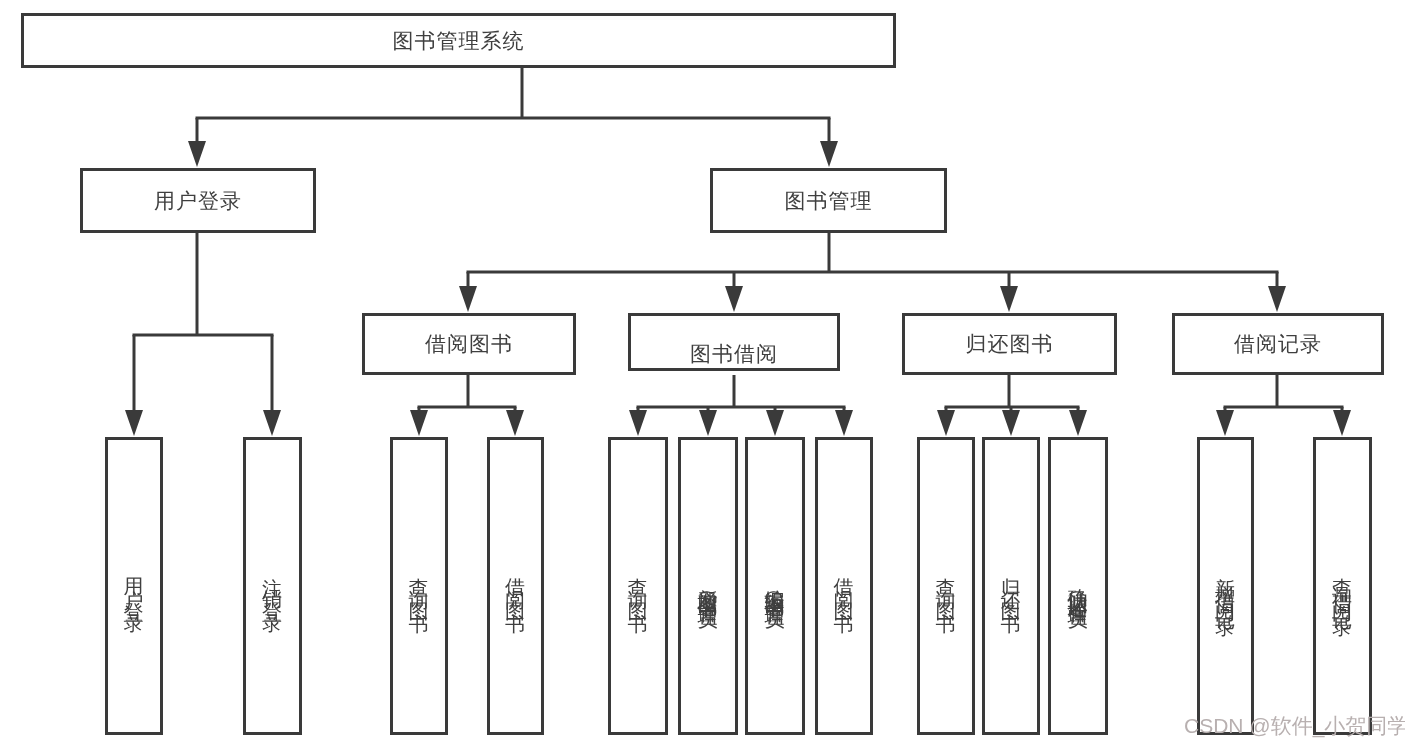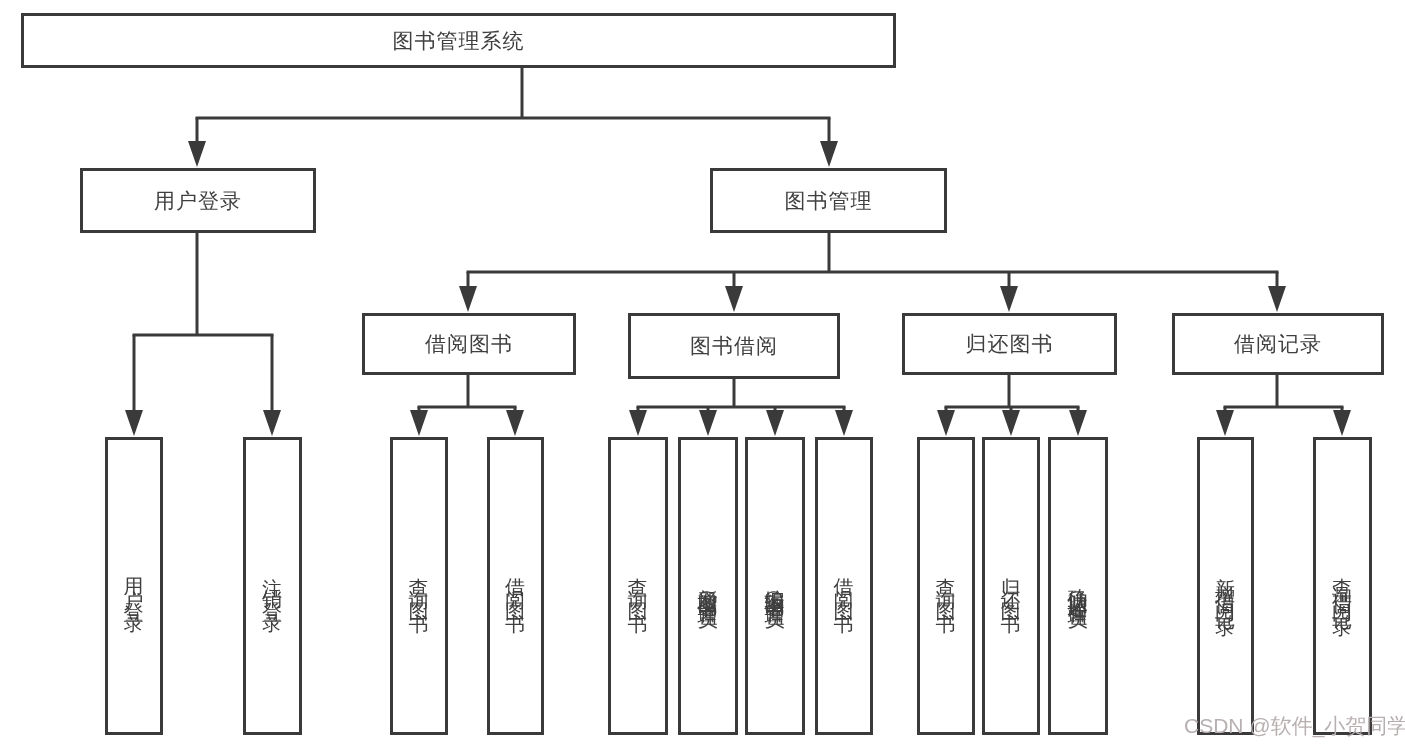--- a/index.html
+++ b/index.html
@@ -112,21 +112,21 @@
   <div class="node h-node" style="left:80px; top:168px; width:236px; height:65px;">
     <span>用户登录</span>
   </div>
   <div class="node h-node" style="left:710px; top:168px; width:237px; height:65px;">
     <span>图书管理</span>
   </div>
 
   <div class="node h-node" style="left:362px; top:313px; width:214px; height:62px;">
     <span>借阅图书</span>
   </div>
-  <div class="node h-node" style="left:628px; top:313px; width:212px; height:66px;">
+  <div class="node h-node" style="left:628px; top:313px; width:212px; height:58px;align-items:flex-end;">
     <span>图书借阅</span>
   </div>
   <div class="node h-node" style="left:902px; top:313px; width:215px; height:62px;">
     <span>归还图书</span>
   </div>
   <div class="node h-node" style="left:1172px; top:313px; width:212px; height:62px;">
     <span>借阅记录</span>
   </div>
 
   <div class="node v-node ls-short" style="left:105px; top:437px; width:58px; height:298px;">

